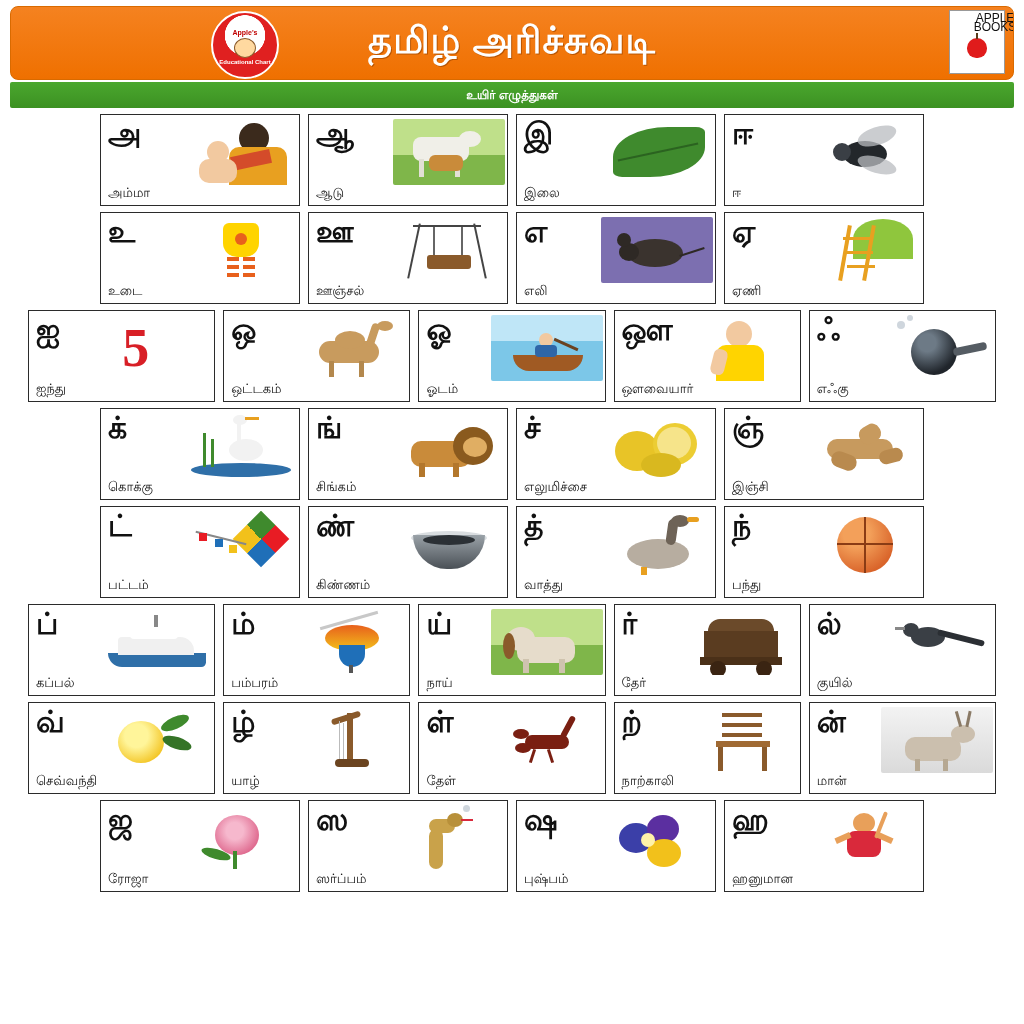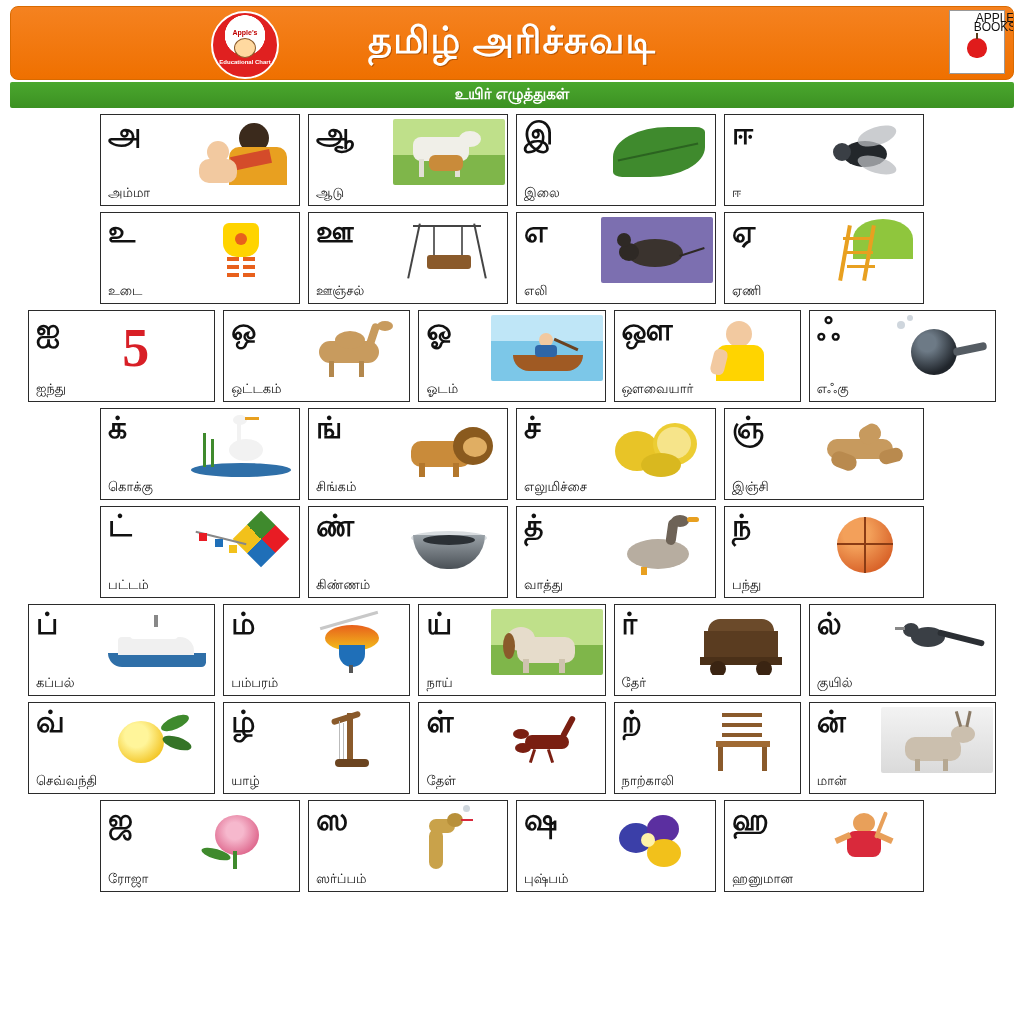--- a/index.html
+++ b/index.html
@@ -119,21 +119,21 @@
     background: #5a3a1a;
   }
 
   
   .section-bar {
     height: 26px;
     display: flex;
     align-items: center;
     justify-content: center;
     color: #ffffff;
-    font-size: 15px;
+    font-size: 12px;
     font-weight: bold;
     margin-top: 2px;
     border-radius: 2px;
   }
   .bar-green { background: linear-gradient(#4aa72e, #3c9122); }
   .bar-blue  { background: linear-gradient(#3aa3e8, #2f93d8); }
   .bar-pink  { background: linear-gradient(#d94a8e, #c63f80); }
 
   
   .row {

